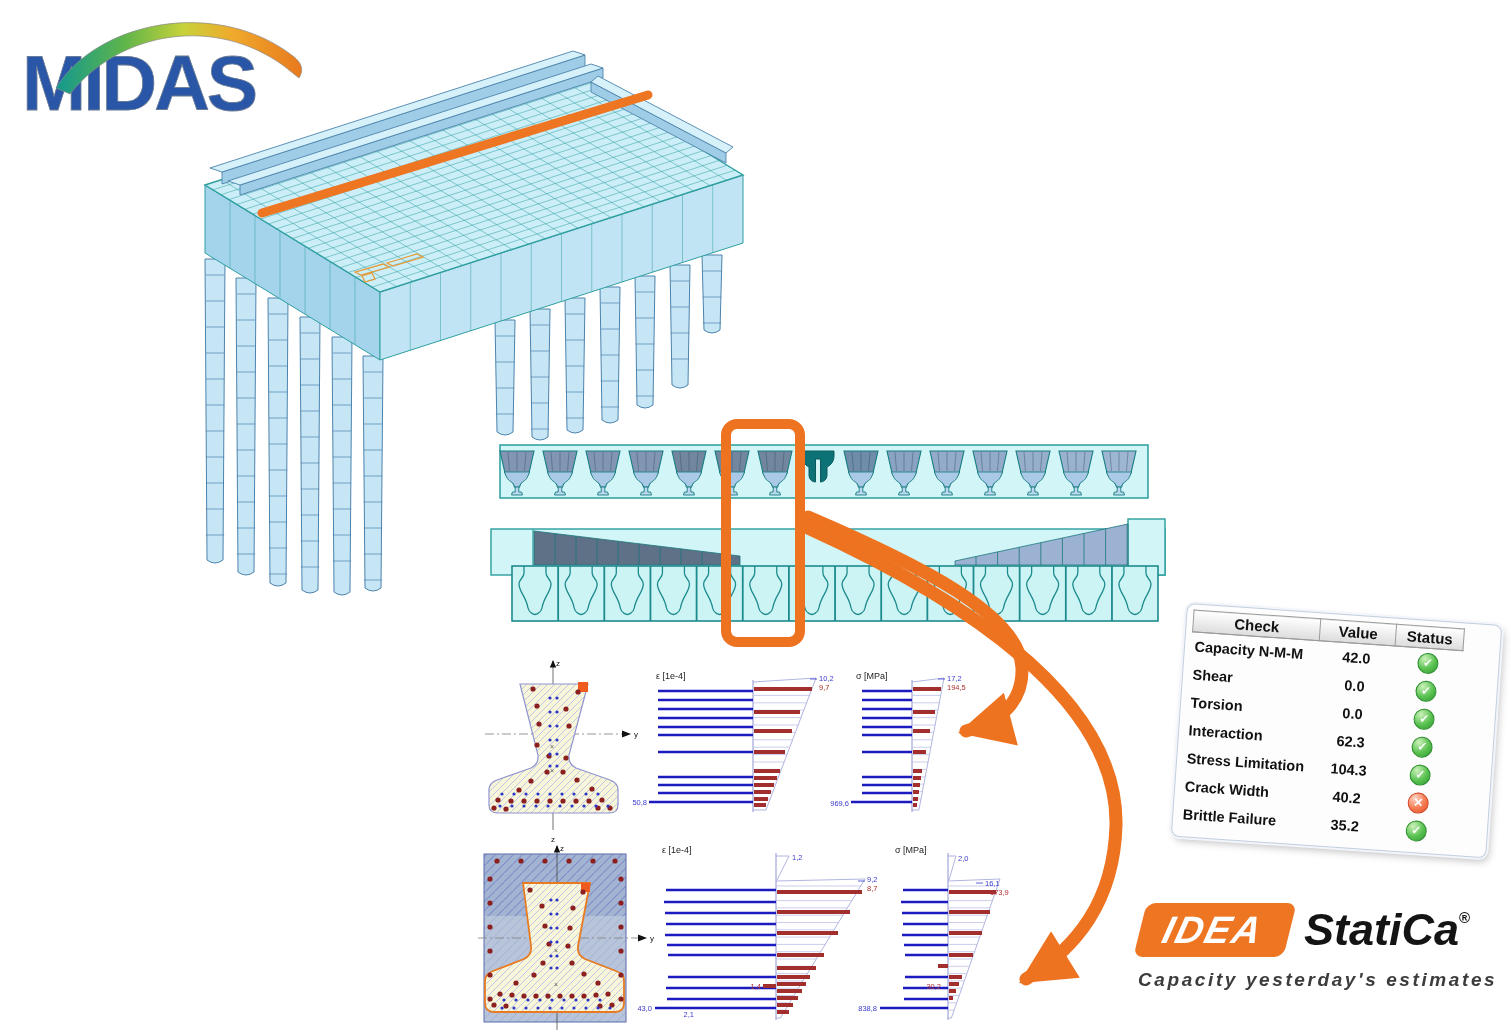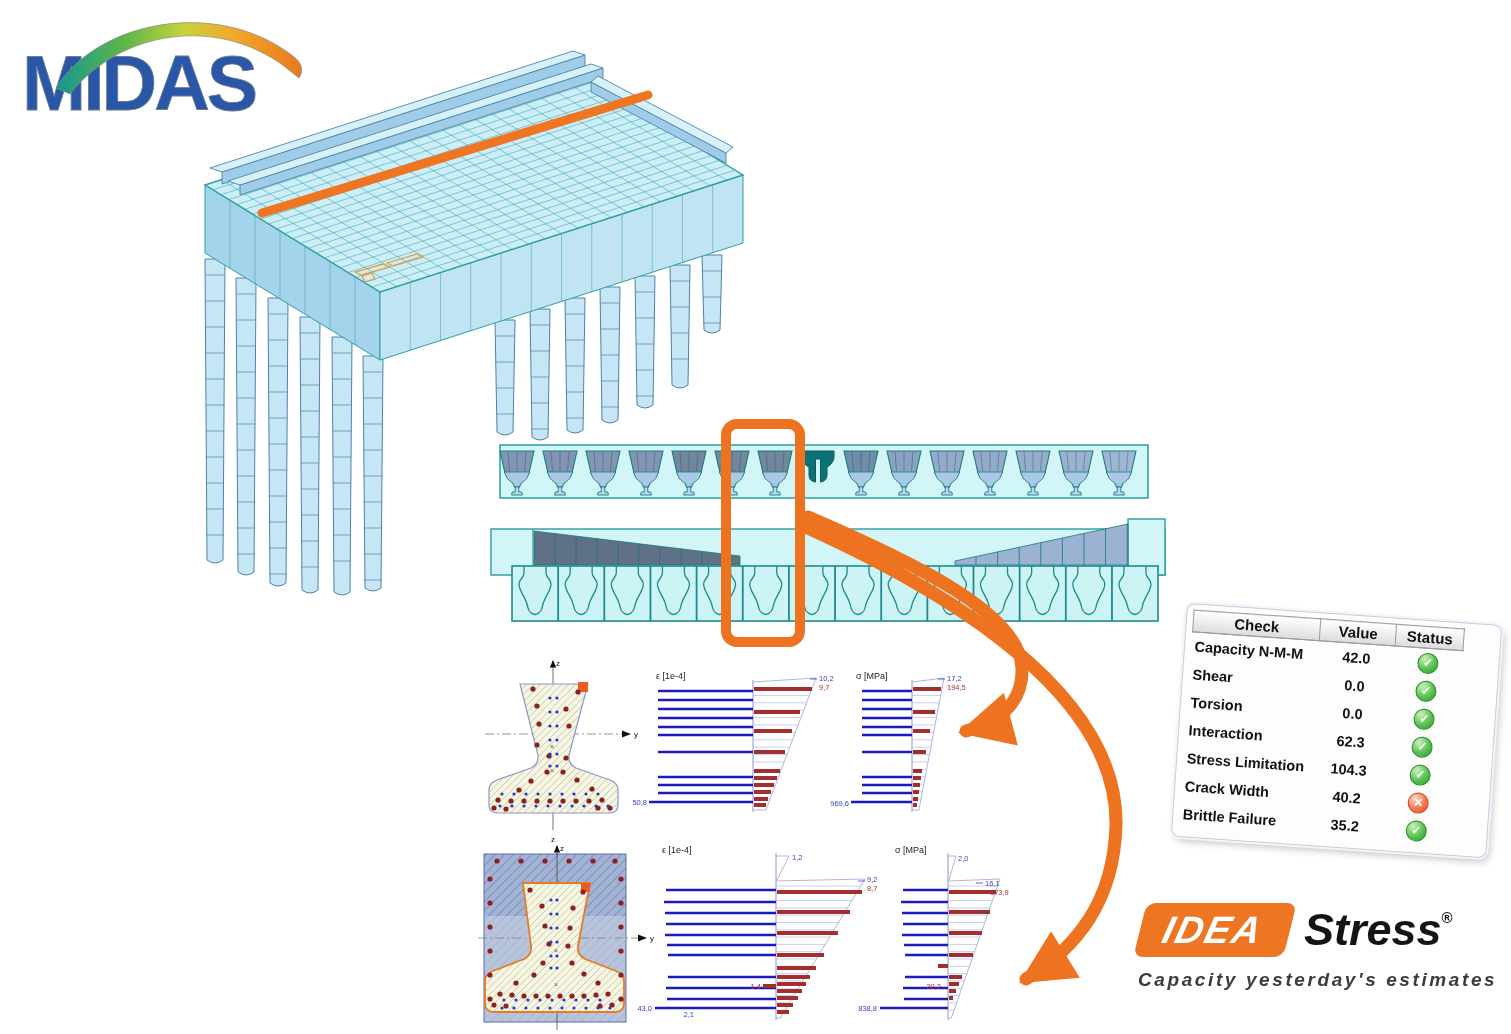--- a/index.html
+++ b/index.html
@@ -813,19 +813,19 @@
   </tbody>
     </table>
   </div>
 
   <div id="idea-logo">
     <div id="idea-row">
       <div id="idea-block">
         <span id="idea-word">IDEA</span>
       </div>
       <div id="idea-product">
-        <span>Stress</span><span id="idea-reg">®</span>
+        <span>StatiCa</span><span id="idea-reg">®</span>
       </div>
     </div>
     <div id="idea-tagline">Capacity yesterday's estimates</div>
   </div>
 
 </div>
 
 </body></html>

